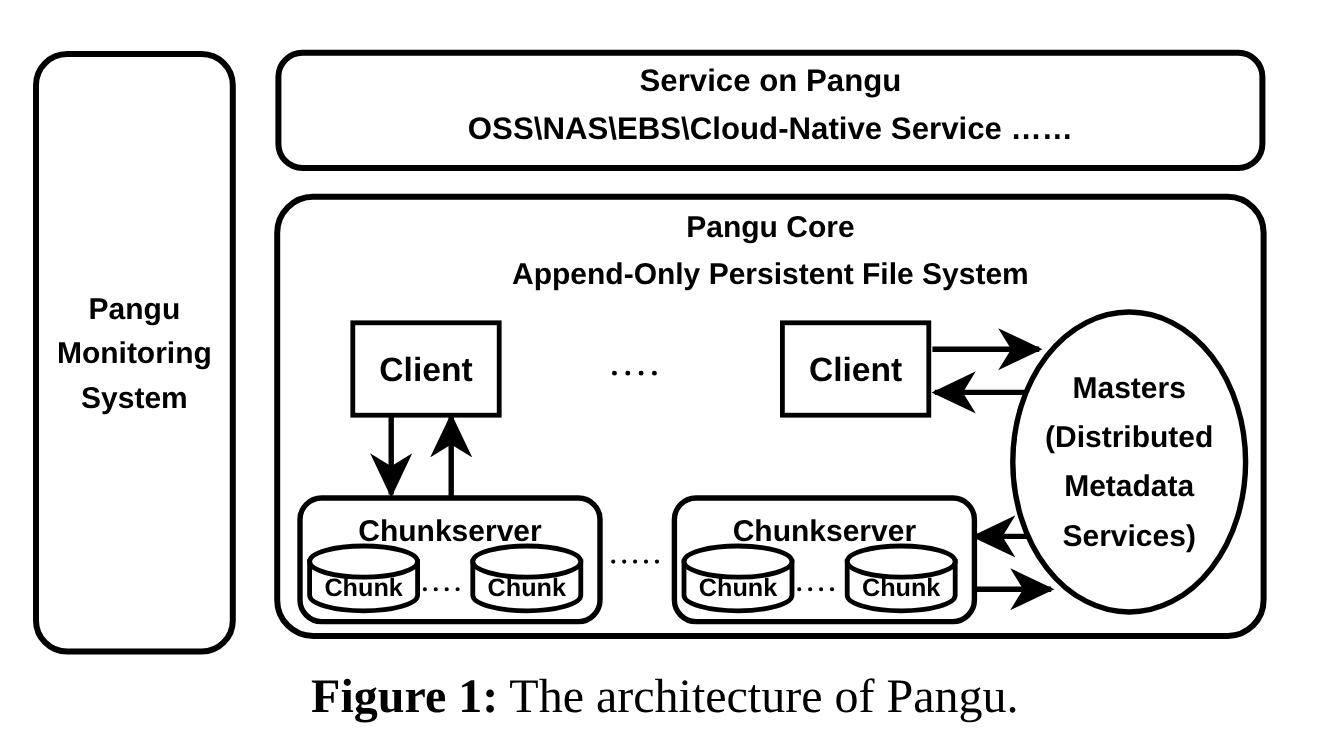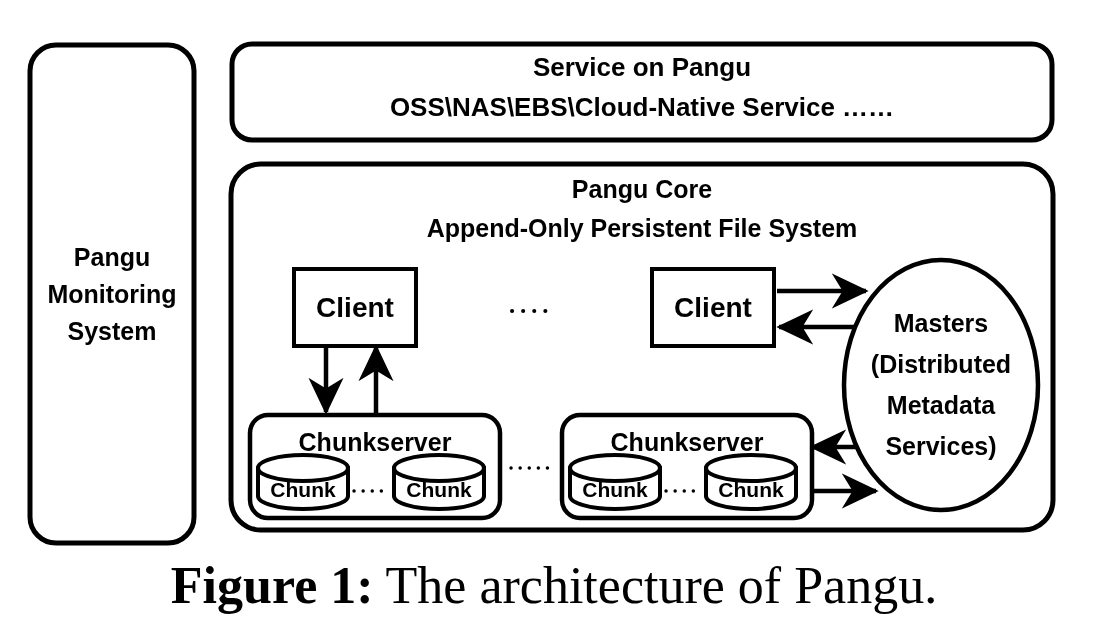--- a/index.html
+++ b/index.html
@@ -68,21 +68,21 @@
   .t-masters  { font-size: 25px; }
   .t-chunksrv { font-size: 25px; }
   .t-chunk    { font-size: 21px; }
   .caption {
     position: absolute;
     left: 0;
     top: 556px;
     width: 1108px;
     text-align: center;
     font-family: "Liberation Serif", serif;
-    font-size: 52px;
+    font-size: 40px;
     color: #000000;
     white-space: nowrap;
   }
   .caption .cap-bold { font-weight: bold; }
   .caption .cap-rest { font-weight: normal; }
   .watermark {
     position: absolute;
     left: 838px;
     top: 558px;
     font-family: "Liberation Sans", sans-serif;

